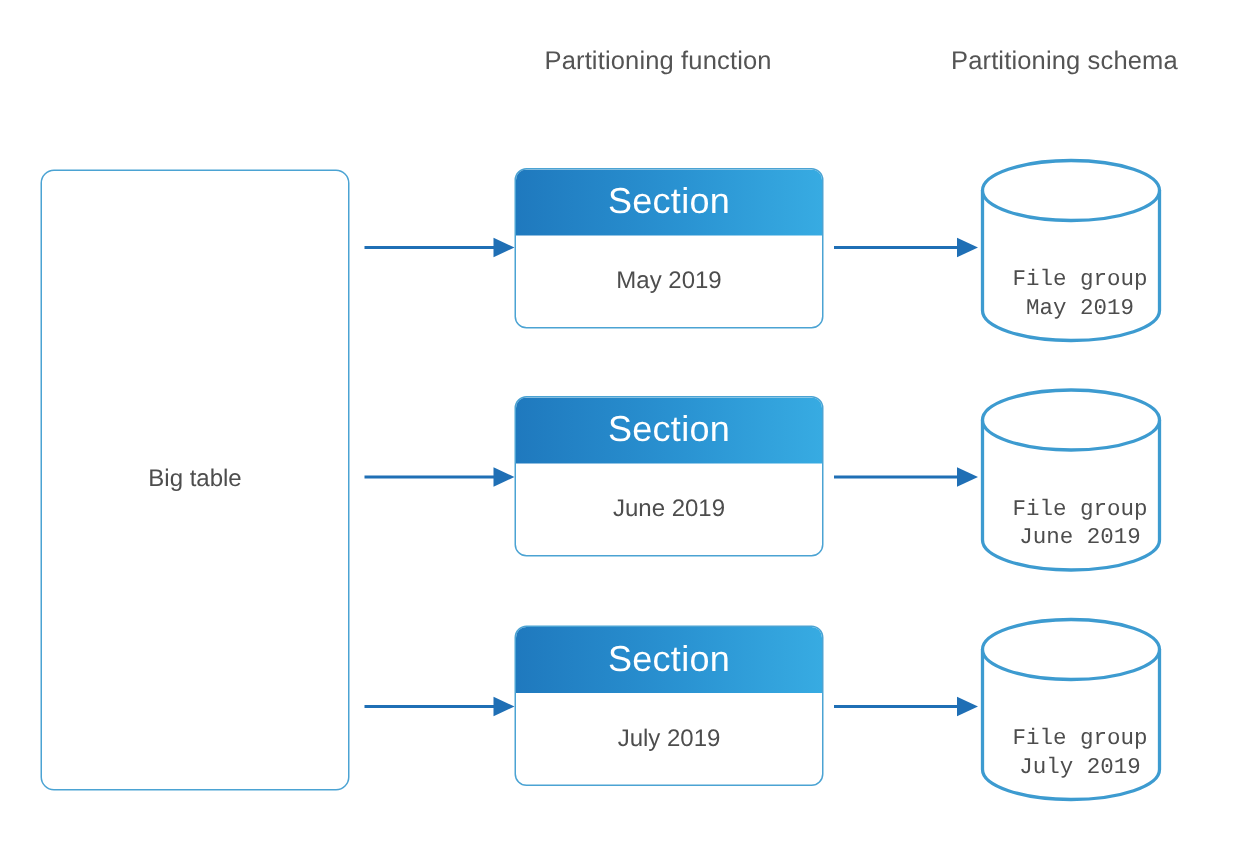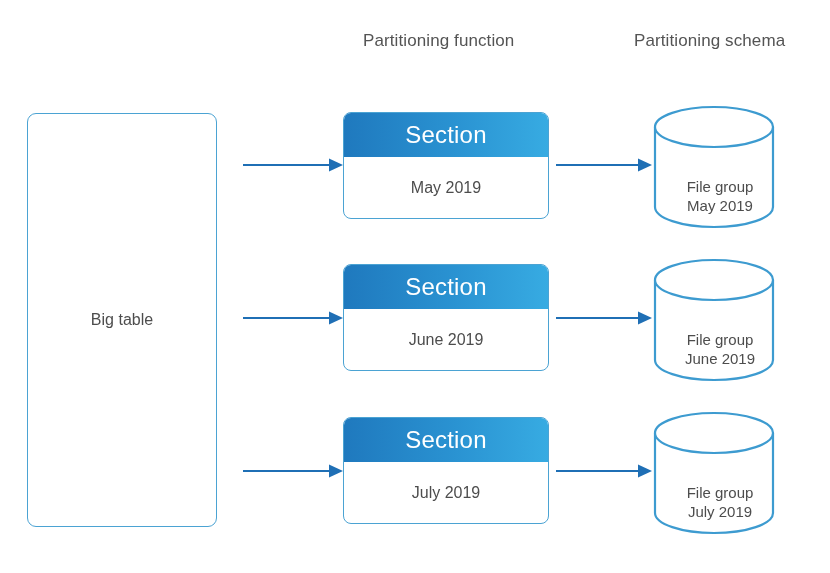--- a/index.html
+++ b/index.html
@@ -29,21 +29,21 @@
     letter-spacing: .1px;
   }
   #heading-function { left: 363px; top: 31px; }
   #heading-schema   { left: 634px; top: 31px; }
 
   
   #big-table {
     position: absolute;
     left: 27px;
     top: 113px;
-    width: 190px;
+    width: 206px;
     height: 414px;
     box-sizing: border-box;
     border: 1.4px solid #4ba3d3;
     border-radius: 9px;
     background: #ffffff;
     display: flex;
     align-items: center;
     justify-content: center;
   }
   #big-table-label {
@@ -85,20 +85,21 @@
     font-size: 16px;
     color: #4d4d4d;
   }
 
   
   .cylinder {
     position: absolute;
     left: 653px;
     width: 134px;
     height: 124px;
+    font-family: Liberation Mono, monospace;
   }
   .cylinder svg { display: block; }
   .cyl-label {
     position: absolute;
     left: 0;
     right: 0;
     bottom: 14px;
     text-align: center;
     font-size: 15px;
     color: #4d4d4d;

